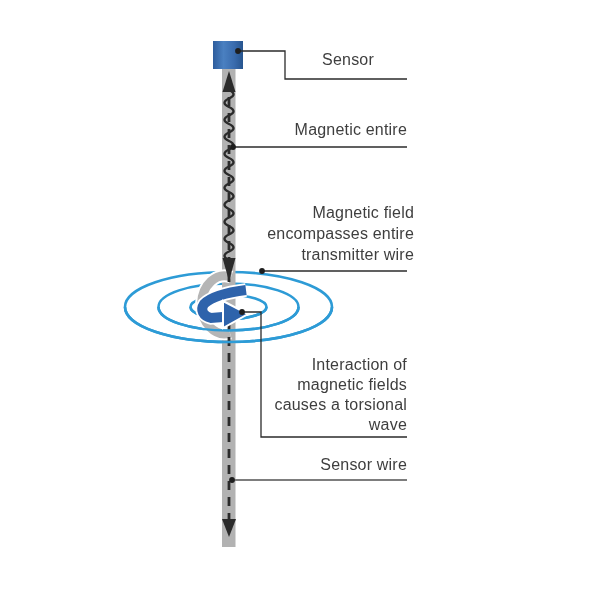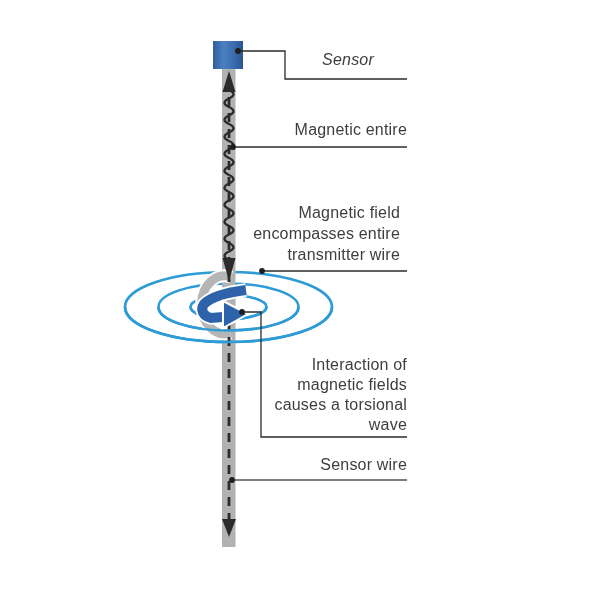--- a/index.html
+++ b/index.html
@@ -24,23 +24,23 @@
   }
   .diagram-label {
     position: absolute;
     text-align: right;
     color: #3e3e3e;
     font-size: 16px;
     line-height: 20px;
     white-space: pre-line;
     letter-spacing: 0.2px;
   }
-  .lbl-sensor          { top: 50px;  right: 238px; font-style: italic; }
+  .lbl-sensor          { top: 50px;  right: 238px; }
   .lbl-magnetic-pulse  { top: 120px; right: 205px; }
-  .lbl-magnetic-field  { top: 202px; right: 212px; line-height: 21px; }
+  .lbl-magnetic-field  { top: 202px; right: 198px; line-height: 21px; }
   .lbl-interaction     { top: 355px; right: 205px; }
   .lbl-sensor-wire     { top: 455px; right: 205px; }
 </style>
 </head>
 <body>
 
 <div class="stage">
 
   <svg width="612" height="608" viewBox="0 0 612 608">
     <defs>

